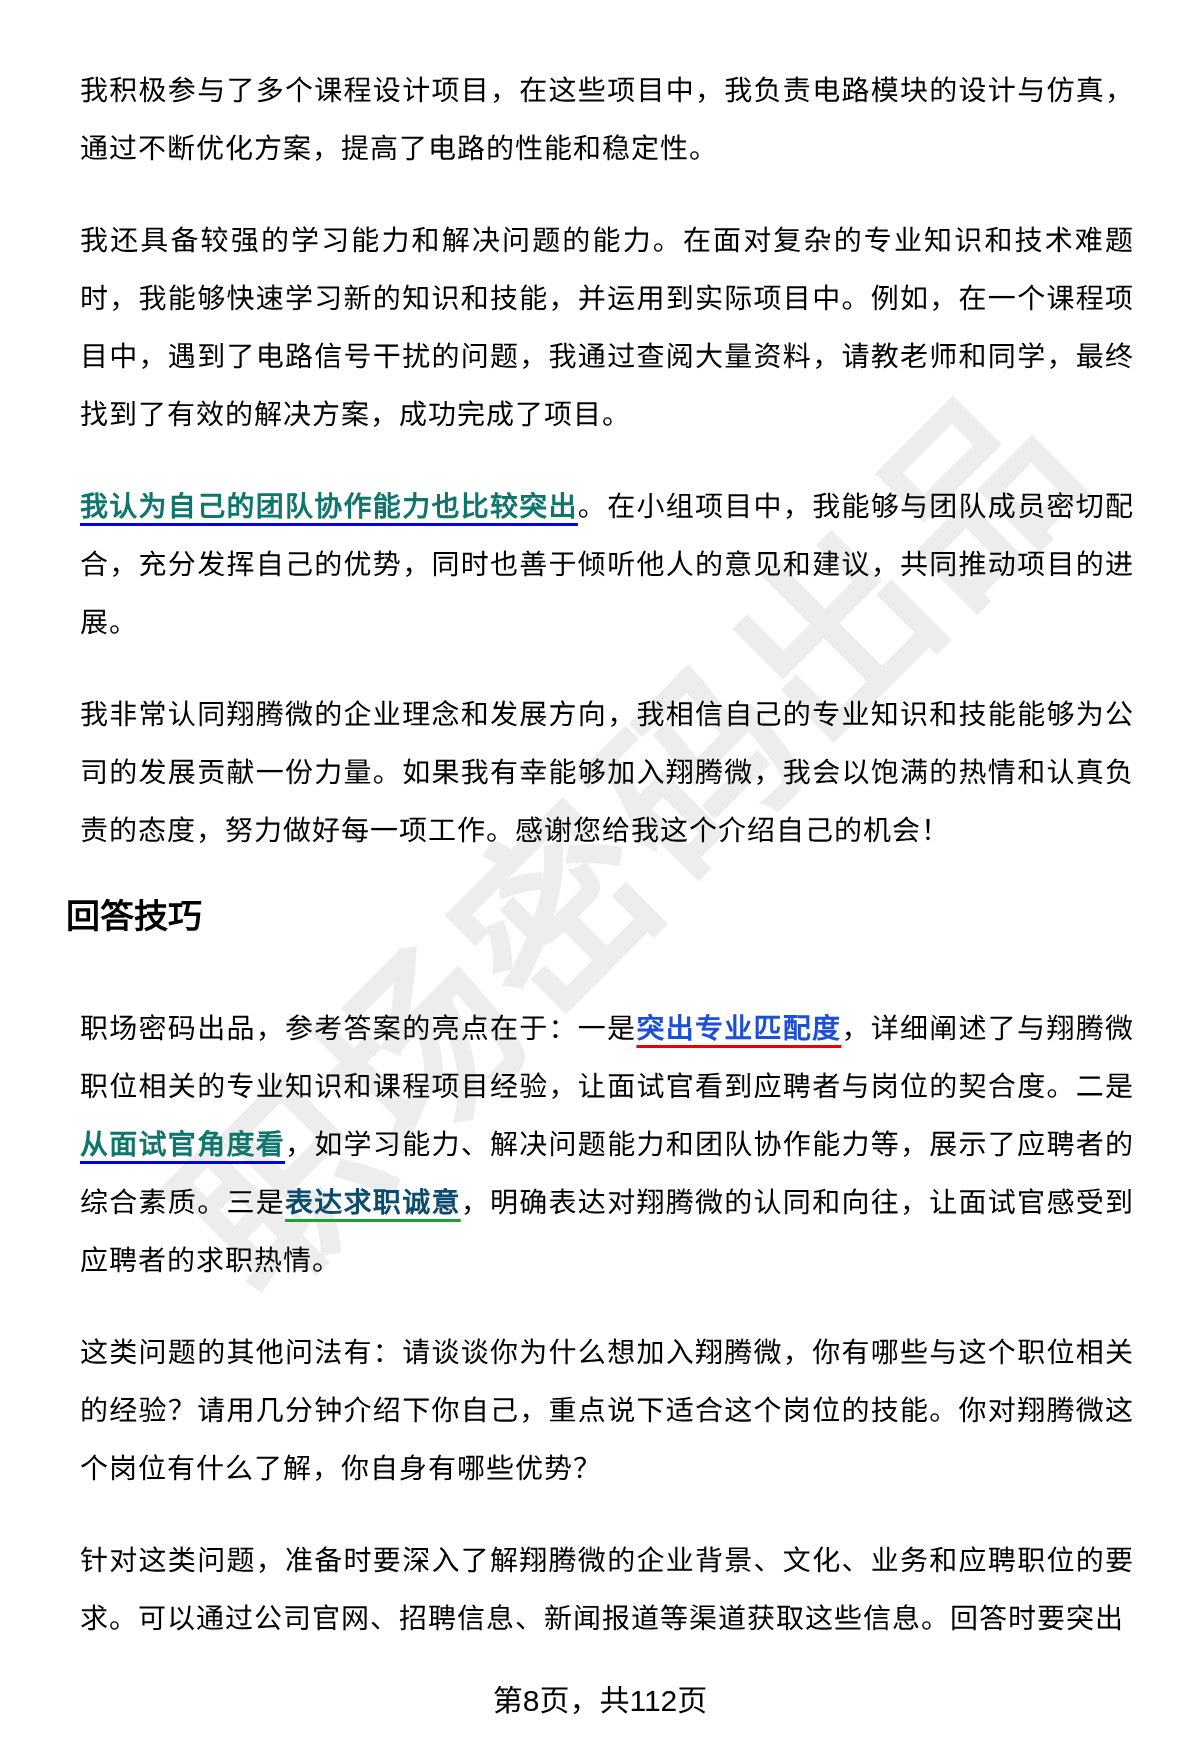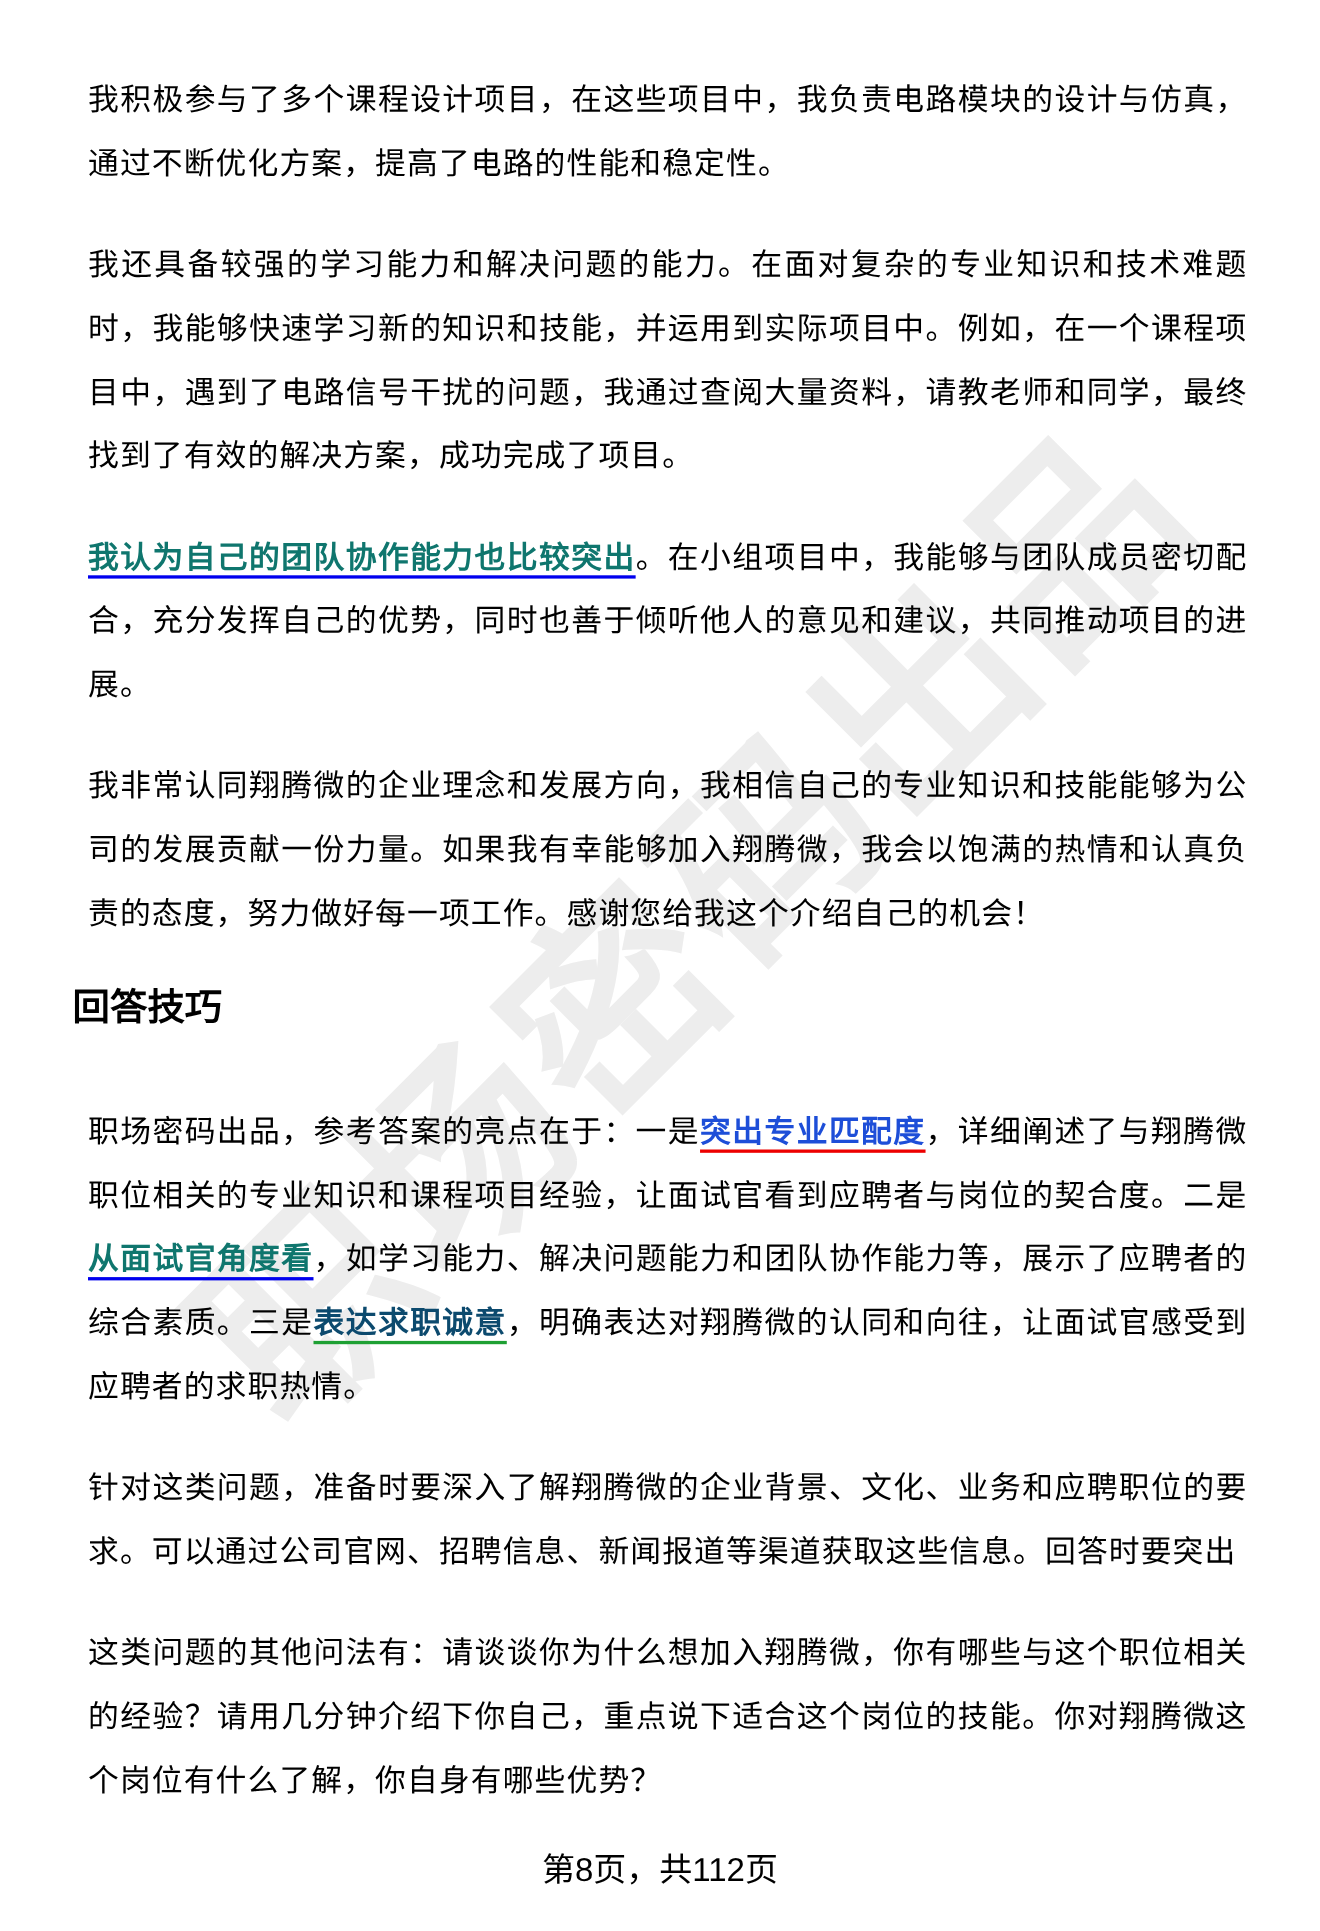--- a/index.html
+++ b/index.html
@@ -85,21 +85,21 @@
     <p class="para">我还具备较强的学习能力和解决问题的能力。在面对复杂的专业知识和技术难题时，我能够快速学习新的知识和技能，并运用到实际项目中。例如，在一个课程项目中，遇到了电路信号干扰的问题，我通过查阅大量资料，请教老师和同学，最终找到了有效的解决方案，成功完成了项目。</p>
 
     <p class="para"><span class="hl hl-blue">我认为自己的团队协作能力也比较突出</span><span>。在小组项目中，我能够与团队成员密切配合，充分发挥自己的优势，同时也善于倾听他人的意见和建议，共同推动项目的进展。</span></p>
 
     <p class="para">我非常认同翔腾微的企业理念和发展方向，我相信自己的专业知识和技能能够为公司的发展贡献一份力量。如果我有幸能够加入翔腾微，我会以饱满的热情和认真负责的态度，努力做好每一项工作。感谢您给我这个介绍自己的机会！</p>
 
     <h2 class="heading">回答技巧</h2>
 
     <p class="para"><span>职场密码出品，参考答案的亮点在于：一是</span><span class="hl hl-red">突出专业匹配度</span><span>，详细阐述了与翔腾微职位相关的专业知识和课程项目经验，让面试官看到应聘者与岗位的契合度。二是</span><span class="hl hl-blue">从面试官角度看</span><span>，如学习能力、解决问题能力和团队协作能力等，展示了应聘者的综合素质。三是</span><span class="hl hl-green">表达求职诚意</span><span>，明确表达对翔腾微的认同和向往，让面试官感受到应聘者的求职热情。</span></p>
 
+    <p class="para">这类问题的其他问法有：请谈谈你为什么想加入翔腾微，你有哪些与这个职位相关的经验？请用几分钟介绍下你自己，重点说下适合这个岗位的技能。你对翔腾微这个岗位有什么了解，你自身有哪些优势？</p>
+
     <p class="para">针对这类问题，准备时要深入了解翔腾微的企业背景、文化、业务和应聘职位的要求。可以通过公司官网、招聘信息、新闻报道等渠道获取这些信息。回答时要突出</p>
-
-    <p class="para">这类问题的其他问法有：请谈谈你为什么想加入翔腾微，你有哪些与这个职位相关的经验？请用几分钟介绍下你自己，重点说下适合这个岗位的技能。你对翔腾微这个岗位有什么了解，你自身有哪些优势？</p>
 
   </div>
 
   <div class="footer">第8页，共112页</div>
 
 </div>
 
 </body></html>

